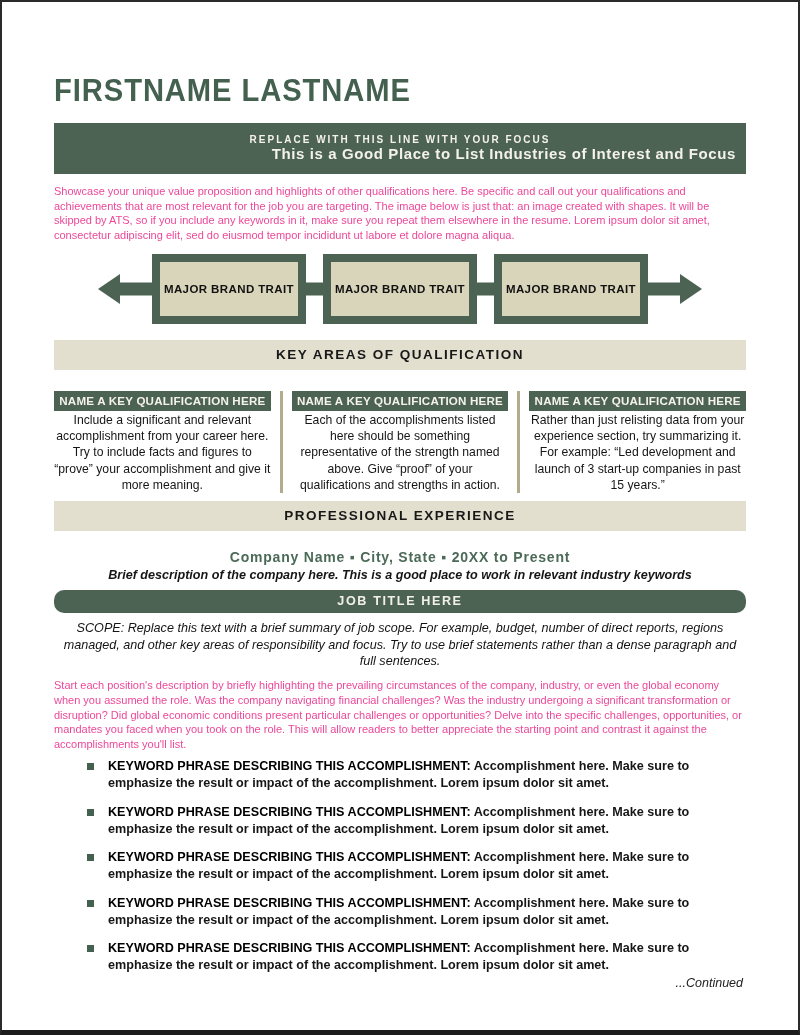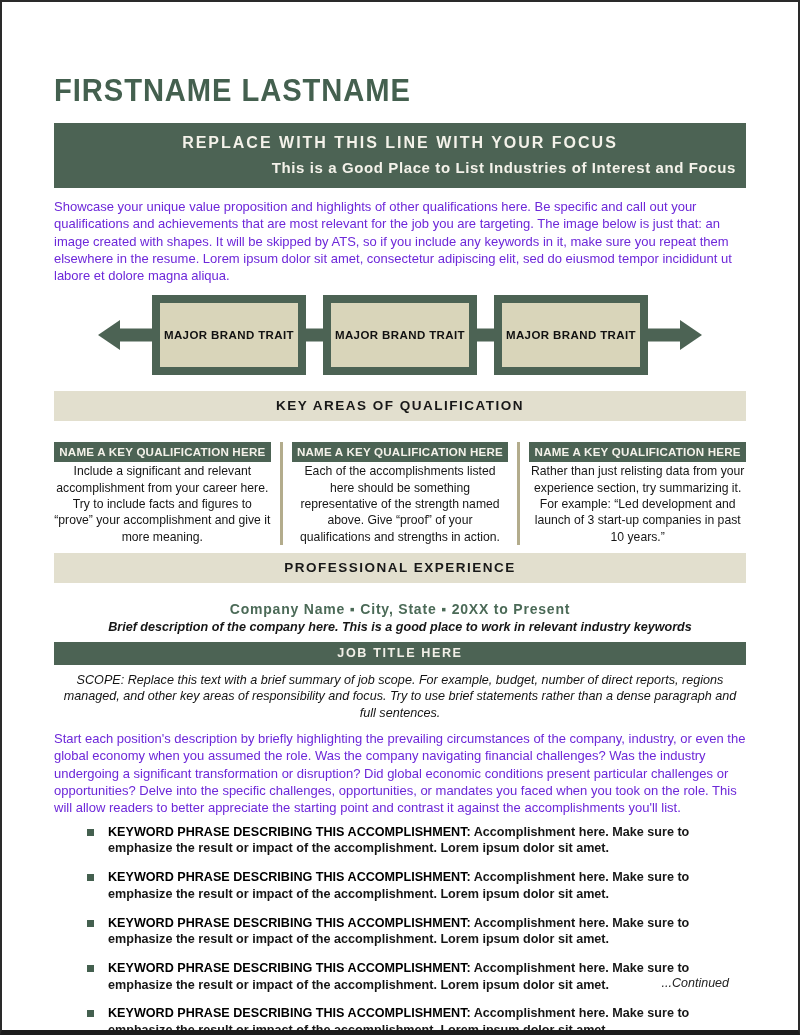--- a/index.html
+++ b/index.html
@@ -17,26 +17,26 @@
     letter-spacing:1px; margin-top:18px;
     transform:scaleX(.94); transform-origin:left center; display:inline-block; white-space:nowrap;
   }
   .contact { text-align:right; font-size:11.5px; line-height:1.45; color:#222; margin-top:2px; }
   .contact a { color:#4e6557; text-decoration:underline; cursor:pointer; display:inline-block; }
   
   .focus-banner {
     background:var(--green,#4c6354); color:#f4f2ea; text-align:center;
     padding:11px 10px 12px 10px; margin-bottom:10px;
   }
-  .focus-line1 { font-size:16px; font-weight:bold; letter-spacing:2px; margin-bottom:7px; }
+  .focus-line1 { font-size:10px; font-weight:bold; letter-spacing:2px; }
   .focus-line2 { font-size:15px;   font-weight:bold; letter-spacing:.6px;text-align:right; }
   
-  .para { font-size:13px; line-height:1.33; color:#6d28d9; }
+  .para { font-size:11px; line-height:1.33; color:#ec4899; }
   
-  .diagram { position:relative; height:80px; margin:11px 0 16px 0; }
+  .diagram { position:relative; height:70px; margin:11px 0 16px 0; }
   .arrow-line { position:absolute; top:50%; left:58px; right:58px; height:13px; transform:translateY(-50%); background:var(--green,#4c6354); }
   .arrow-head { position:absolute; top:50%; width:0; height:0; border-top:15px solid transparent; border-bottom:15px solid transparent; }
   .arrow-head.left  { left:44px;  transform:translateY(-50%); border-right:22px solid var(--green,#4c6354); }
   .arrow-head.right { right:44px; transform:translateY(-50%); border-left:22px solid var(--green,#4c6354); }
   .trait-row { position:absolute; left:98px; right:98px; top:0; bottom:0; display:flex; gap:17px; }
   .trait-box { flex:1; background:var(--green,#4c6354); padding:8px; display:flex; }
   .trait-inner {
     flex:1; background:var(--tan,#d9d5ba); display:flex; align-items:center; justify-content:center;
     font-size:11.5px; font-weight:bold; color:#111; letter-spacing:.4px; text-align:center;
   }
@@ -52,31 +52,31 @@
   .qual-header {
     background:var(--green,#4c6354); color:#f4f2ea; text-align:center;
     font-size:11.6px; font-weight:bold; padding:3px 2px 4px 2px; letter-spacing:.2px;
   }
   .qual-body { font-size:12.2px; line-height:1.34; text-align:center; padding-top:1px; color:#161616; }
   
   .company-line { text-align:center; font-size:14px; font-weight:bold; color:var(--green-text,#4b6a57); letter-spacing:.8px; margin-top:18px; }
   .company-desc { text-align:center; font-size:12.6px; font-style:italic; color:#161616; margin:3px 0 8px 0;font-weight:bold; }
   .job-bar {
     background:var(--green,#4c6354); color:#f2f0e8; text-align:center;
-    font-size:12.6px; font-weight:bold; letter-spacing:1.6px; padding:4px 0 5px 0; margin-bottom:7px;
+    font-size:12.6px; font-weight:bold; letter-spacing:1.6px; padding:4px 0 5px 0; margin-bottom:7px;border-radius:10px;
   }
   .scope { font-size:12.6px; font-style:italic; text-align:center; line-height:1.3; color:#141414; margin-bottom:9px; }
   .intro { margin-bottom:4px; }
   
   .bullet-item { display:flex; margin:7px 0 12px 33px;font-weight:bold; }
   .bullet-square { width:7px; height:7px; background:var(--green-dark,#44604f); margin:5px 14px 0 0; flex:none; }
   .bullet-text { font-size:12.6px; line-height:1.33; color:#161616; }
   .bullet-text b { color:#000; }
   
-  .continued { position:absolute; right:69px; bottom:40px; font-size:12.5px; font-style:italic; color:#222; }
+  .continued { position:absolute; right:55px; bottom:40px; font-size:12.5px; font-style:italic; color:#222; }
 </style>
 </head>
 <body>
 
 <div class="page">
 
   <div class="header">
     <span class="name">FIRSTNAME LASTNAME</span>
   </div>
 
@@ -112,21 +112,21 @@
       <div class="qual-body">Include a significant and relevant accomplishment from your career here. Try to include facts and figures to “prove” your accomplishment and give it more meaning.</div>
     </div>
     <div class="qual-divider"></div>
     <div class="qual-col">
       <div class="qual-header">NAME A KEY QUALIFICATION HERE</div>
       <div class="qual-body">Each of the accomplishments listed here should be something representative of the strength named above. Give “proof” of your qualifications and strengths in action.</div>
     </div>
     <div class="qual-divider"></div>
     <div class="qual-col">
       <div class="qual-header">NAME A KEY QUALIFICATION HERE</div>
-      <div class="qual-body">Rather than just relisting data from your experience section, try summarizing it. For example: “Led development and launch of 3 start-up companies in past 10 years.”</div>
+      <div class="qual-body">Rather than just relisting data from your experience section, try summarizing it. For example: “Led development and launch of 3 start-up companies in past 15 years.”</div>
     </div>
   </div>
 
   <div class="section-bar">PROFESSIONAL EXPERIENCE</div>
 
   <div class="company-line">Company Name ▪ City, State ▪ 20XX to Present</div>
   <div class="company-desc">Brief description of the company here. This is a good place to work in relevant industry keywords</div>
 
   <div class="job-bar">JOB TITLE HERE</div>
 

